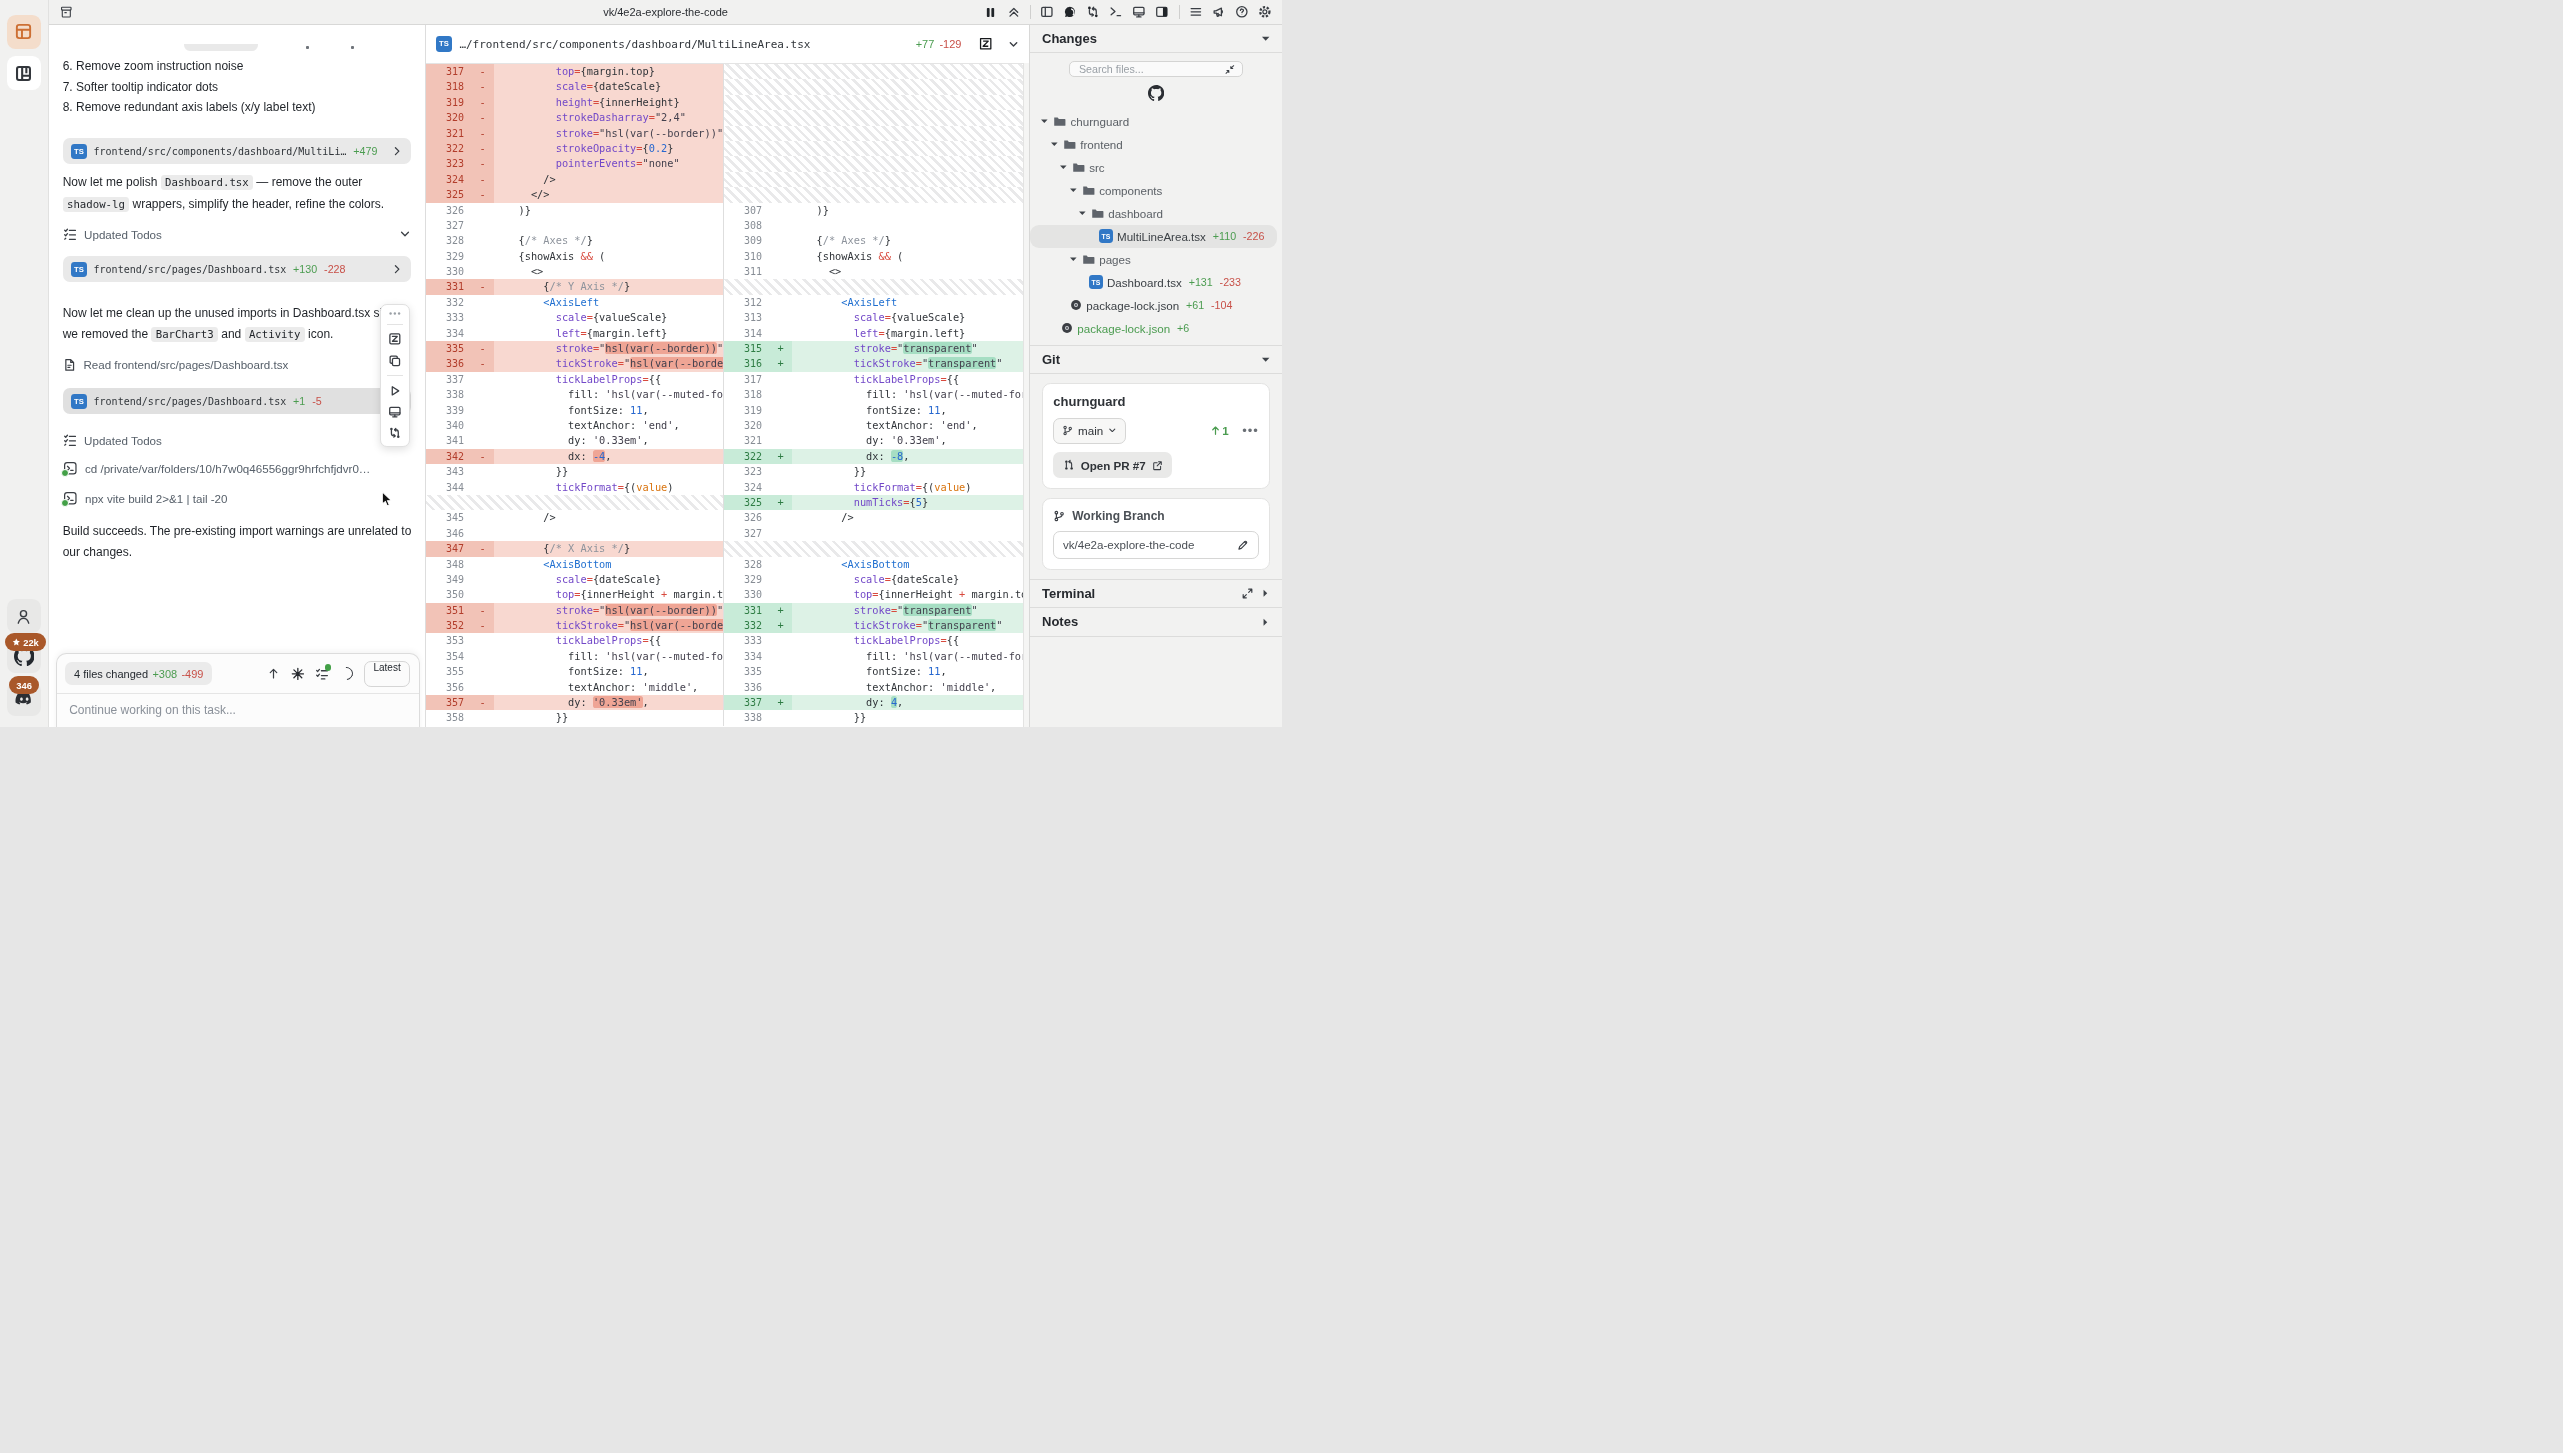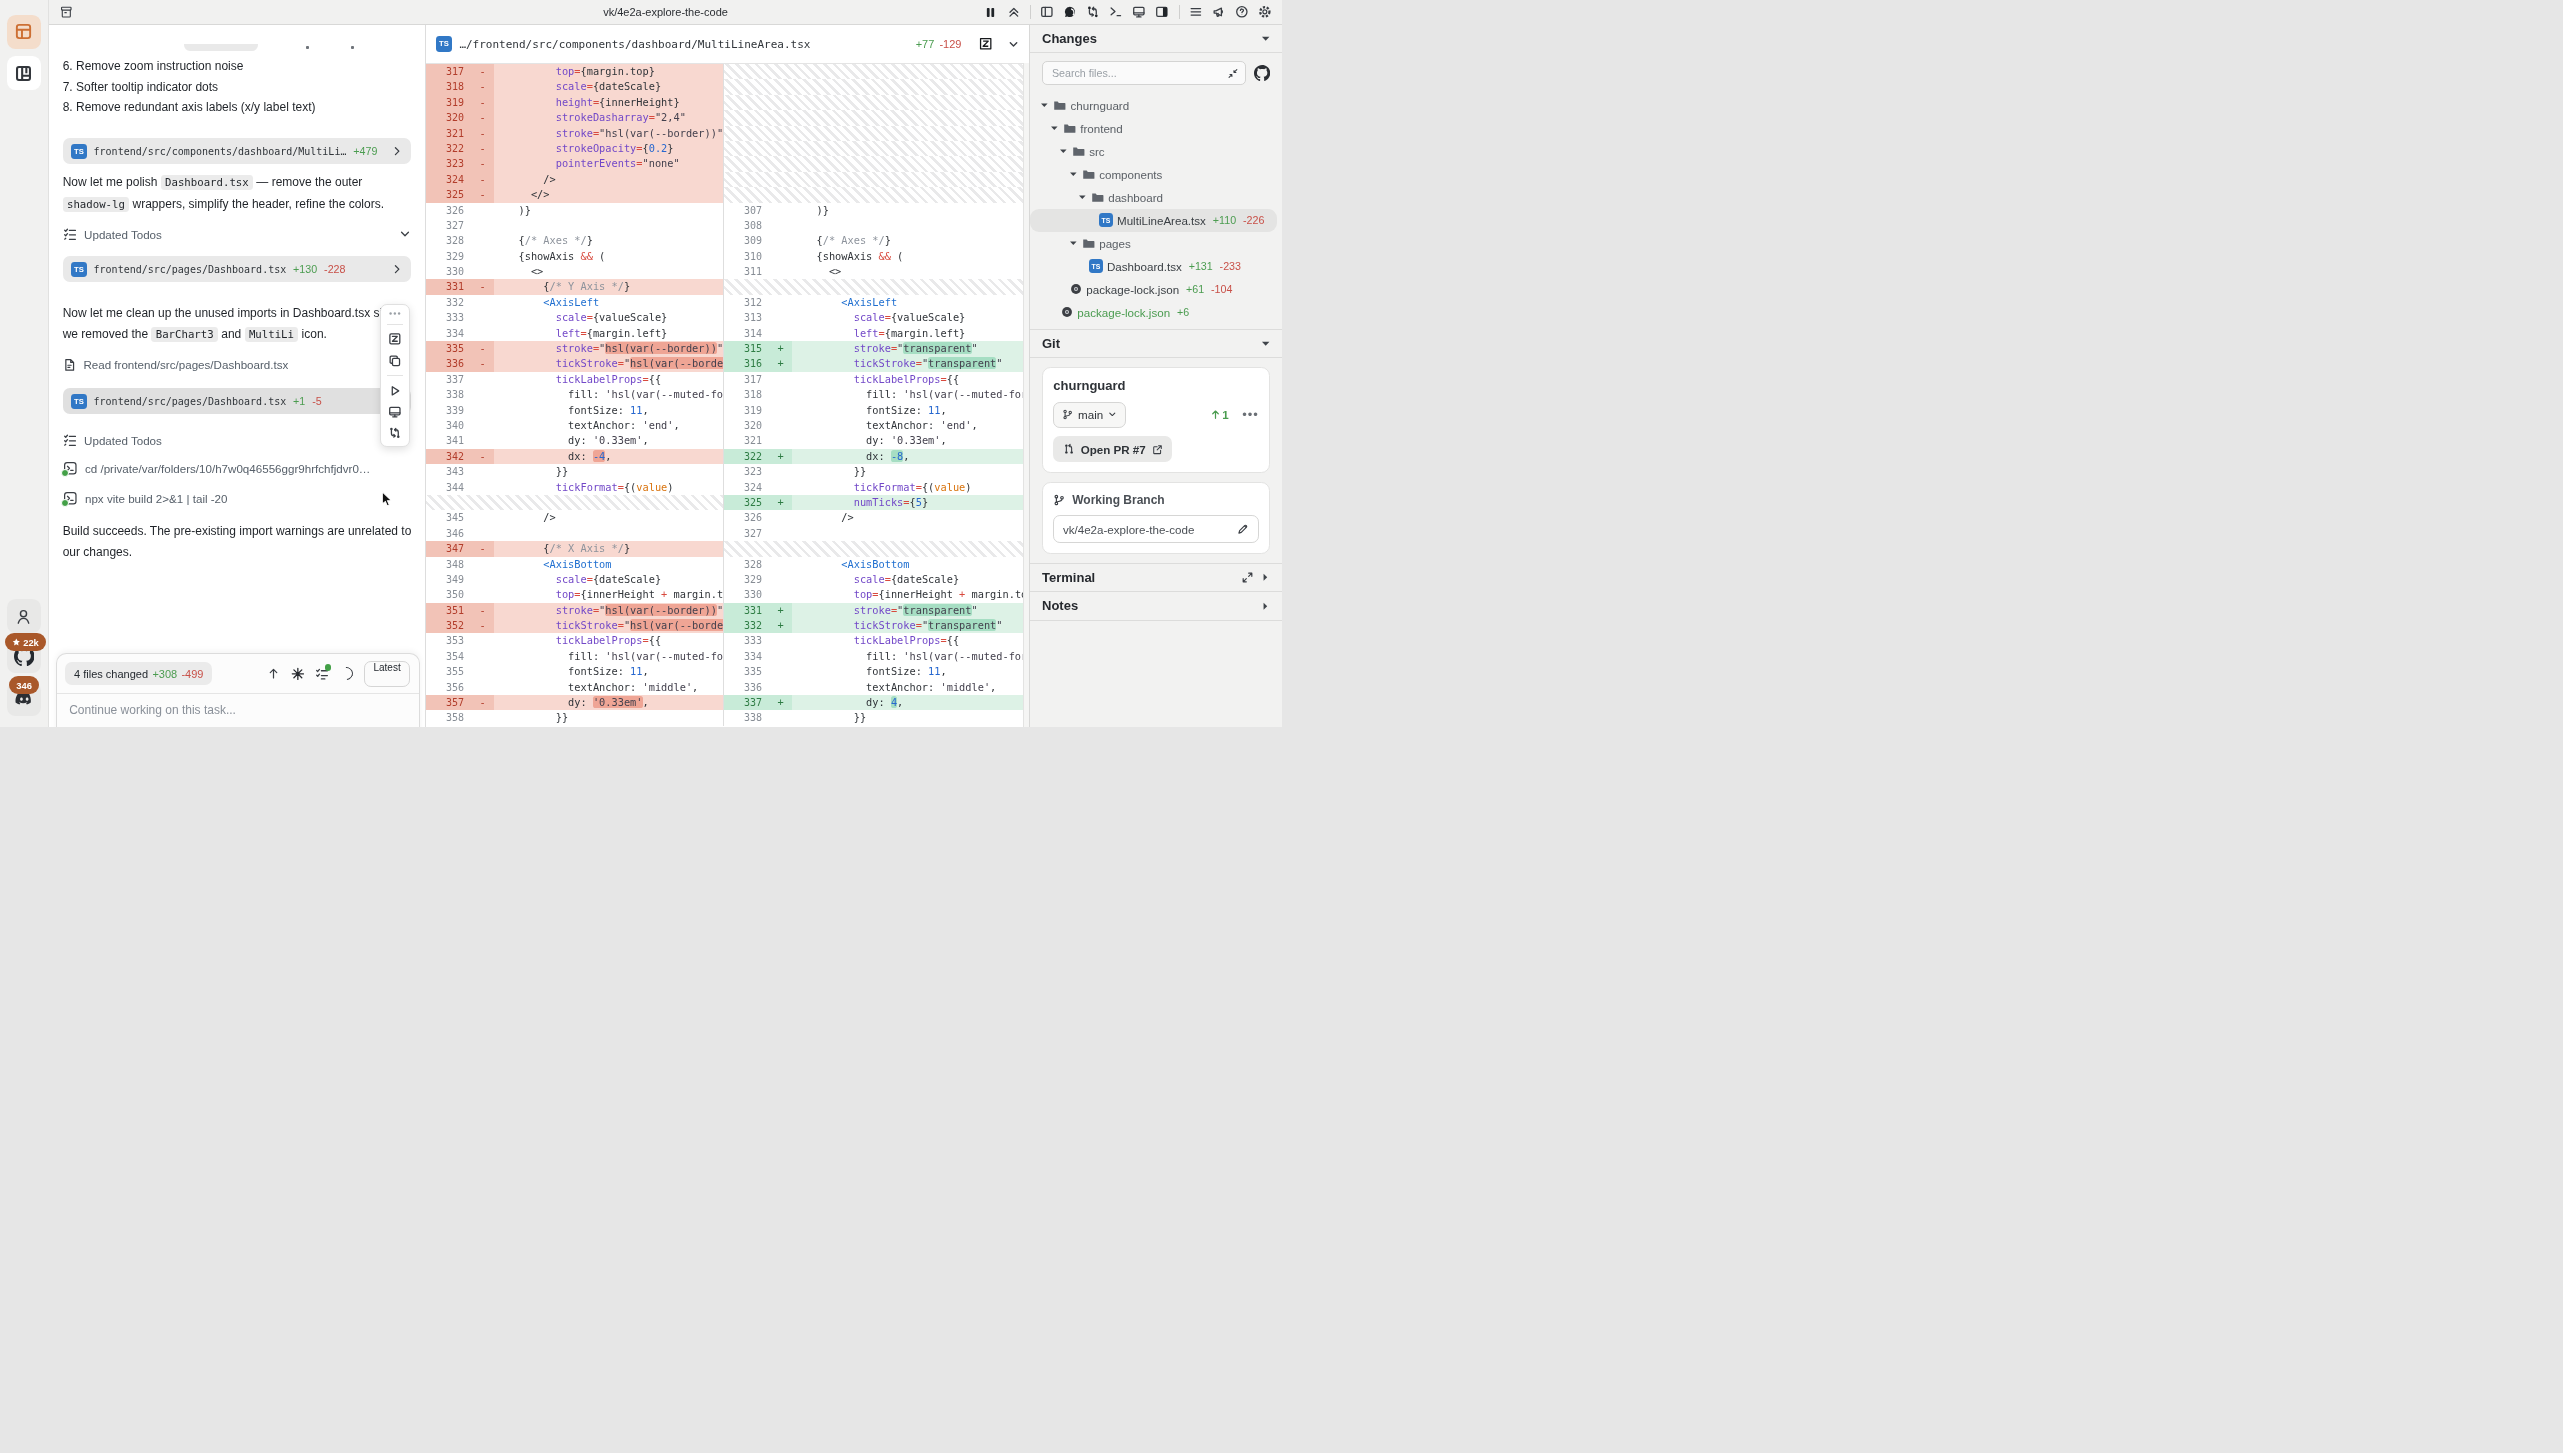--- a/index.html
+++ b/index.html
@@ -79,21 +79,21 @@
   .drow.del .whl{background:#efa595;border-radius:2.6px;}
   .drow.add .whl{background:#a6dec3;border-radius:2.6px;}
   .sx-pl{color:#303439}.sx-attr{color:#7248c8}.sx-eq{color:#d84a3e}.sx-tag{color:#1f6fd0}
   .sx-num{color:#2667cf}.sx-str{color:#43404d}.sx-cmt{color:#8d939c}.sx-val{color:#d9730d}
   .scrollstrip{position:absolute;top:38px;right:0;bottom:0;width:5.1px;background:#f5f5f4;border-left:0.9px solid #e3e3e2;}
 
   
   .sidebar{position:absolute;left:1029px;top:25px;right:0;bottom:0;background:#f2f2f1;border-left:0.9px solid #d8d8d7;}
   .sec-head{height:27.4px;display:flex;align-items:center;padding:0 12px;font-size:13px;font-weight:bold;color:#26292e;border-bottom:0.9px solid #dcdcdb;gap:6.9px;}
   .sec-head .right{margin-left:auto;display:flex;align-items:center;gap:8.6px;}
-  .searchrow{display:flex;align-items:center;gap:7.7px;padding:7.7px 12px 3.4px;}
+  .searchrow{display:flex;align-items:center;gap:7.7px;padding:7.7px 12px 3.4px;flex-direction:column;}
   .searchbox{flex:1;height:22px;border:0.9px solid #d4d4d3;border-radius:5.1px;background:#fafafa;display:flex;align-items:center;padding:0 6.9px;gap:5.1px;}
   .searchbox input{border:none;outline:none;background:transparent;font-size:10.7px;color:#3a3f44;width:100%;font-family:"Liberation Sans",sans-serif;}
   .searchbox input::placeholder{color:#9aa0a6;}
   .tree{padding:5.1px 5.1px 5.1px 0;}
   .trow{height:23px;display:flex;align-items:center;gap:4.3px;font-size:11.6px;color:#5b6066;padding-right:5.1px;overflow:hidden;}
   .trow .nm{white-space:nowrap;overflow:hidden;}
   .trow.file .nm{color:#3a3f44;}
   .trow.sel{background:#e4e4e3;border-radius:5.1px;}
   .trow .tsbadge{width:13.7px;height:13.7px;font-size:6.9px;}
   .trow .tc{font-size:10.7px;margin-left:2.6px;white-space:nowrap;}
@@ -296,21 +296,21 @@
         <span class="fpath">frontend/src/pages/Dashboard.tsx</span>
         <span class="cnt-add">+130</span>
         <span class="cnt-del">-228</span>
         <span class="chev-r">
             <svg class="ic" width="10.3" height="10.3" viewBox="0 0 12 12" stroke-width="1.6">
               <path d="M4 2l4 4-4 4"></path>
             </svg>
           </span>
       </div>
 
-      <p class="para" style="margin-top:20.6px"><span>Now let me clean up the unused imports in Dashboard.tsx since we removed the </span><code>BarChart3</code><span> and </span><code>MultiLi</code><span> icon.</span></p>
+      <p class="para" style="margin-top:20.6px"><span>Now let me clean up the unused imports in Dashboard.tsx since we removed the </span><code>BarChart3</code><span> and </span><code>Activity</code><span> icon.</span></p>
 
       <div class="toolrow">
         <svg class="ic" width="13" height="13.7" viewBox="0 0 16 16" stroke="#57606a" stroke-width="1.4">
             <path d="M3.5 1.5h6L13 5v9.5H3.5zM9.5 1.5V5H13M6 8.5h4M6 11h2.5"></path>
           </svg>
         <span class="lbl">Read frontend/src/pages/Dashboard.tsx</span>
       </div>
 
       <div class="filechip hov" style="margin-top:17px">
         <span class="tsbadge">TS</span>

